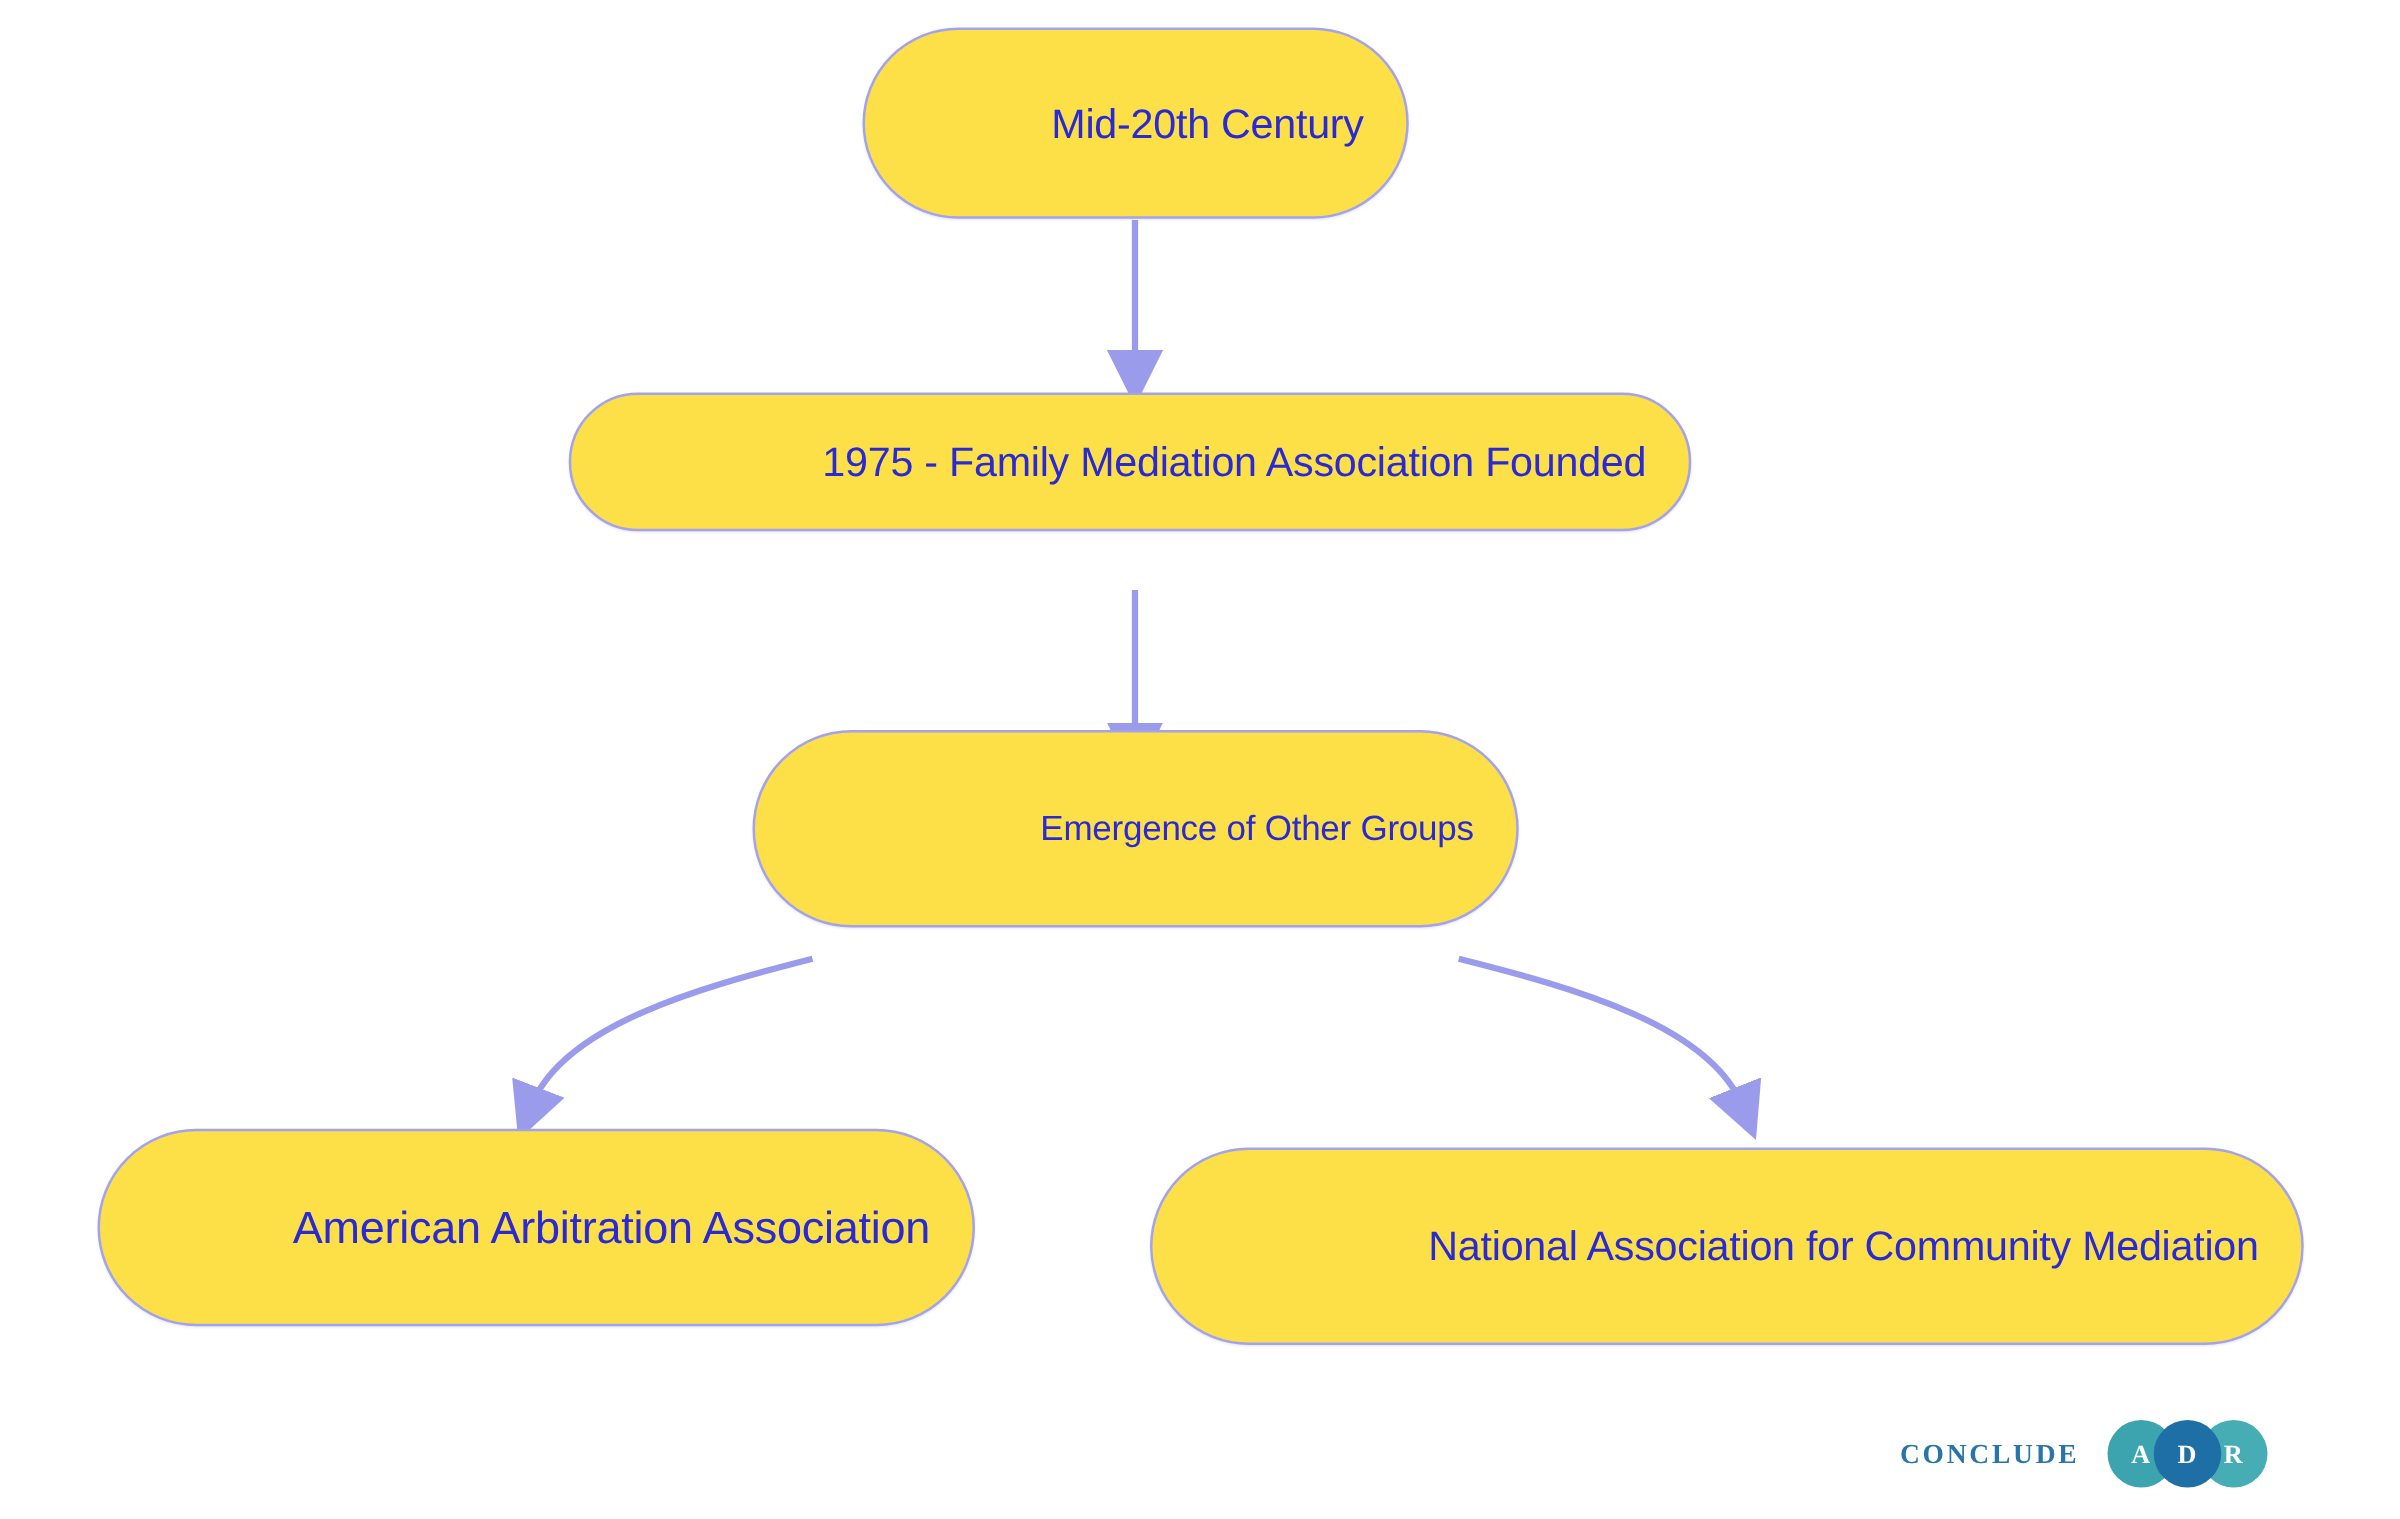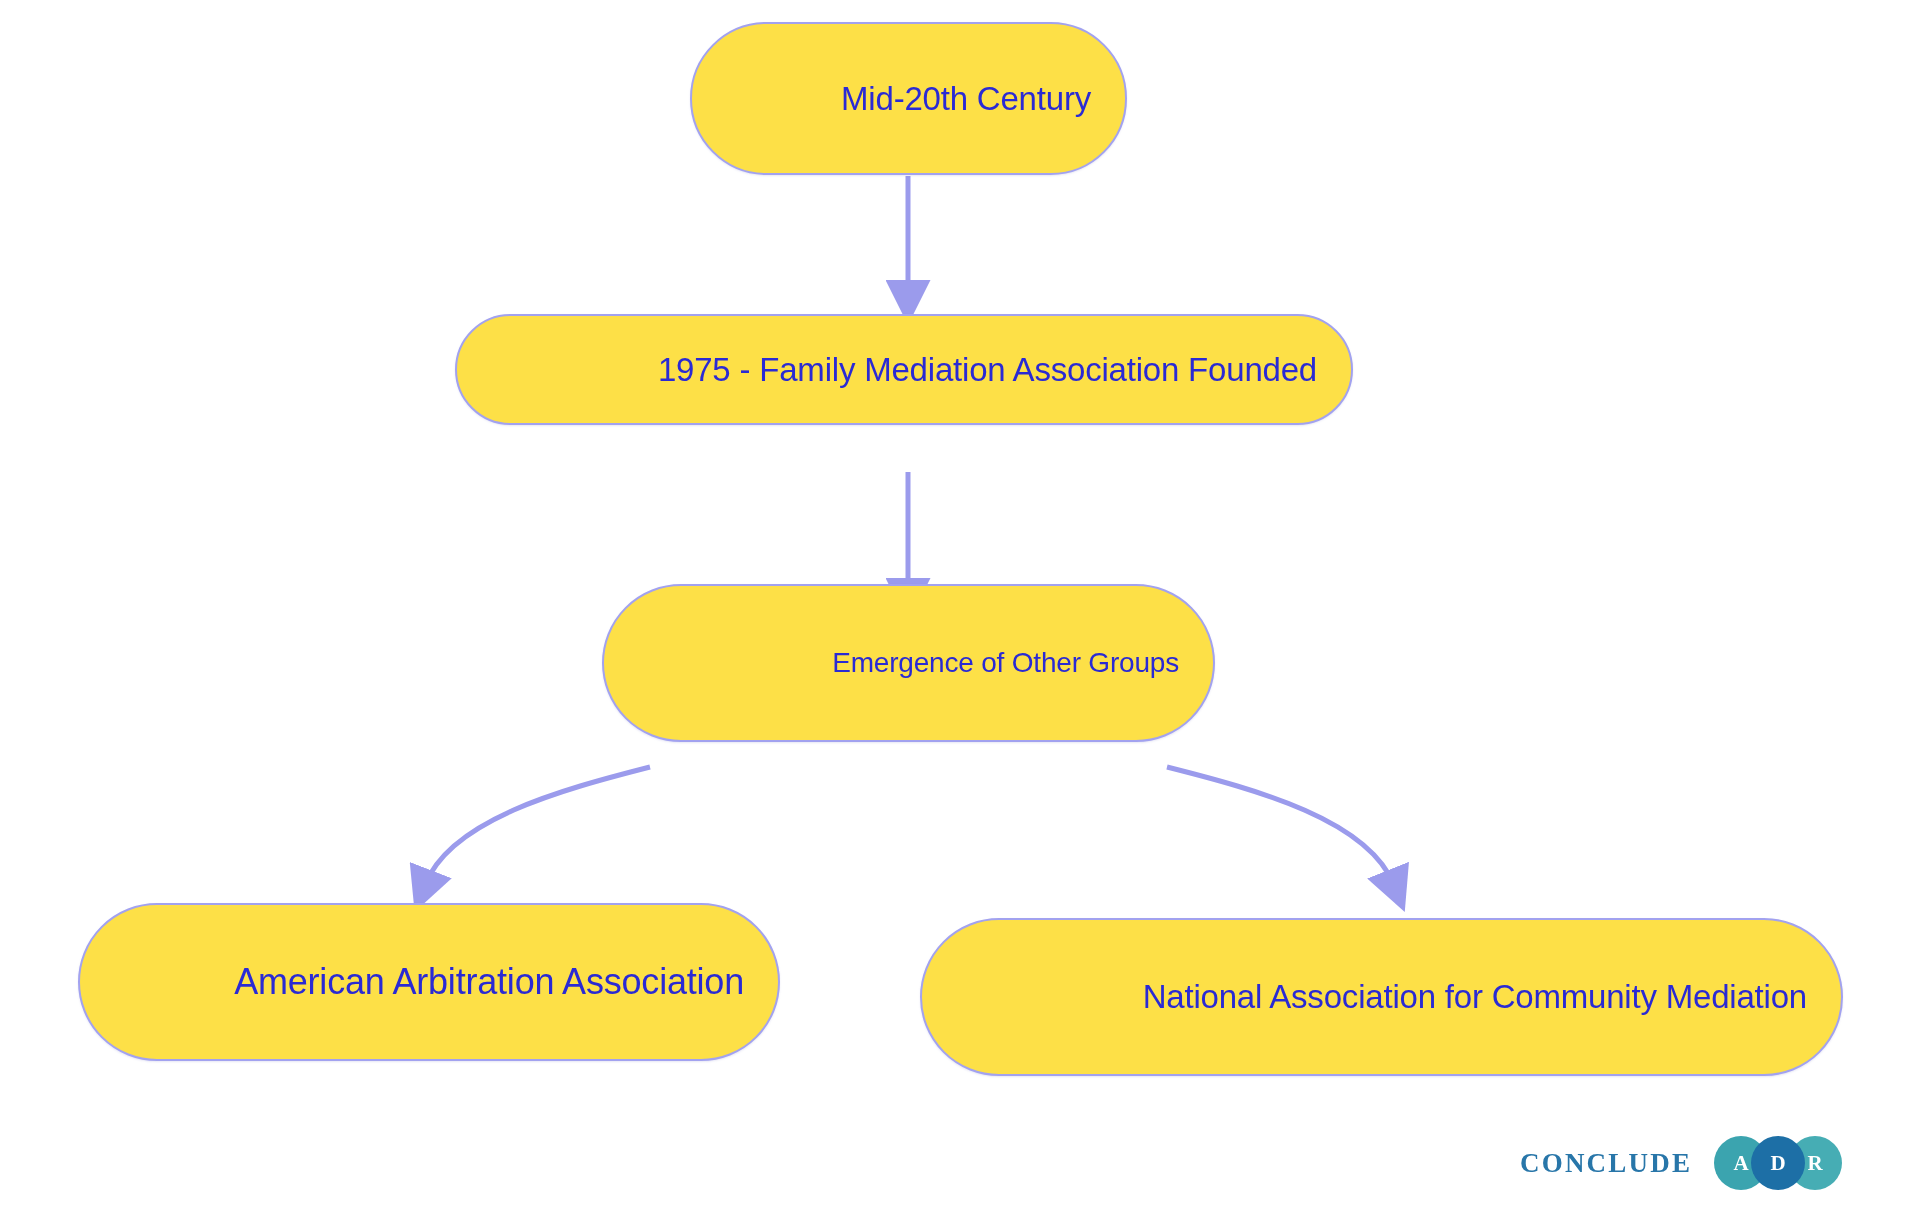--- a/index.html
+++ b/index.html
@@ -62,21 +62,21 @@
     left: 1520px;
     top: 1134px;
     height: 58px;
     display: flex;
     align-items: center;
     gap: 22px;
   }
   #brand-wordmark {
     font-family: "Liberation Serif", serif;
     font-weight: 700;
-    font-size: 27px;
+    font-size: 22px;
     letter-spacing: 2.2px;
     color: #2876a9;
     white-space: nowrap;
     text-align: center;
   }
   #brand-circles {
     position: relative;
     width: 128px;
     height: 54px;
   }

